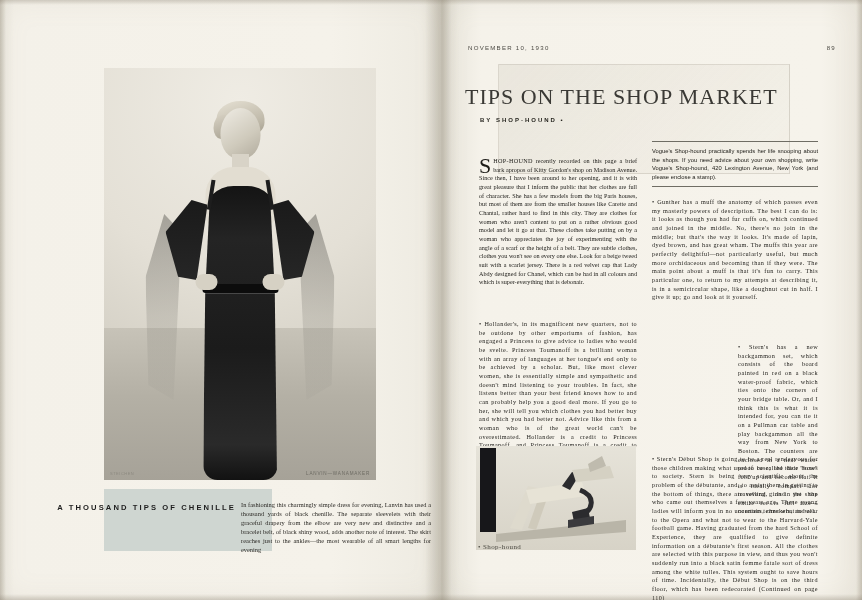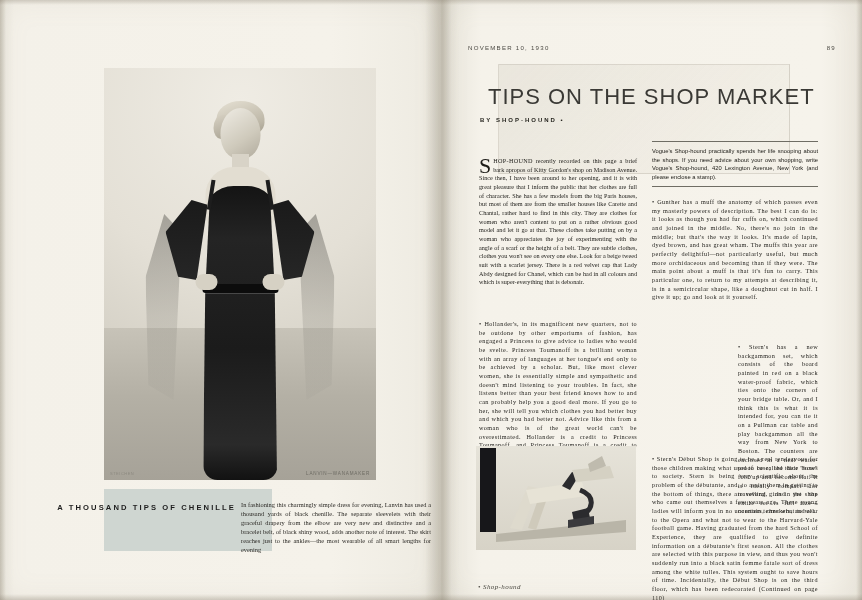--- a/index.html
+++ b/index.html
@@ -91,22 +91,22 @@
     letter-spacing:2.1px;color:#1d1d1d;}
   .cap-body{position:absolute;left:241px;top:500px;width:190px;
     font-size:6.4px;line-height:9.1px;text-align:justify;color:#2e2c28;}
 
   
   .folio{position:absolute;top:44px;font-family:"Liberation Sans",sans-serif;
     font-size:6.1px;letter-spacing:1.25px;color:#4c4a44;}
   .folio-date{left:468px;}
   .folio-num{right:26px;}
 
-  .headline{position:absolute;left:488px;top:84px;width:340px;
-    font-family:Liberation Sans, sans-serif;font-weight:300;
+  .headline{position:absolute;left:465px;top:84px;width:340px;
+    font-family:Liberation Serif, serif;font-weight:300;
     font-size:22px;letter-spacing:1.0px;color:#3a3935;white-space:nowrap;}
   .byline{position:absolute;left:480px;top:117px;
     font-family:"Liberation Sans",sans-serif;font-weight:bold;font-size:6px;
     letter-spacing:2.0px;color:#26251f;}
 
   .ghostbox{position:absolute;left:498px;top:64px;width:290px;height:108px;
     border:1px solid rgba(140,134,118,.22);
     background:linear-gradient(135deg,rgba(205,200,186,.28),rgba(225,220,206,.10));
     pointer-events:none;}
 
@@ -125,22 +125,22 @@
 
   .dropcap{float:left;font-size:22px;line-height:16px;padding:1px 2px 0 0;color:#1c1b17;}
   .sc{font-variant:small-caps;letter-spacing:.3px;}
   .bullet{letter-spacing:.4px;}
 
   
   .illo{position:absolute;left:476px;top:446px;width:160px;height:104px;overflow:hidden;}
   .illo-bg{position:absolute;inset:0;background:linear-gradient(to bottom,#e6e3d9,#d7d3c7);}
   .illo-bar{position:absolute;left:4px;top:2px;width:16px;height:84px;background:#17171a;}
   .illo-sig{position:absolute;left:478px;top:543px;
-    font-family:"Liberation Serif",serif;font-style:italic;font-size:7px;color:#4a4840;
-    letter-spacing:.4px;margin-top:40px;}
+    font-family:"Liberation Serif",serif;font-size:7px;color:#4a4840;
+    letter-spacing:.4px;}
 </style>
 </head>
 <body>
 
 <div class="spread">
 
   <div class="page page-left"></div>
   <div class="page page-right"></div>
 
   <div class="photo-frame">

